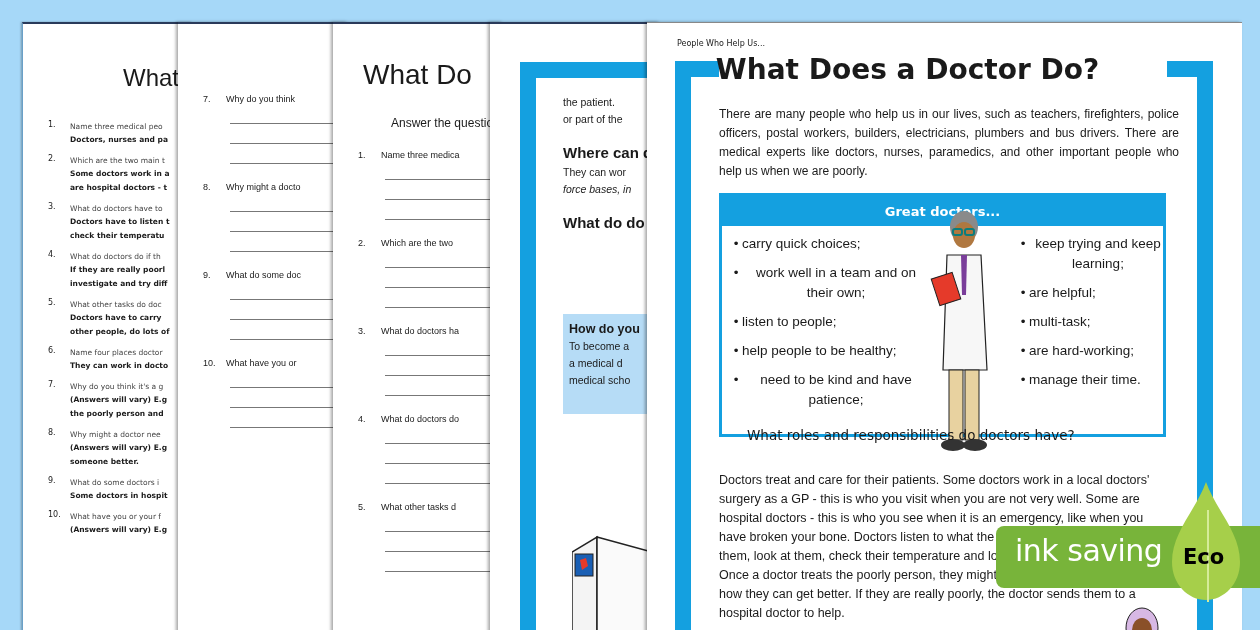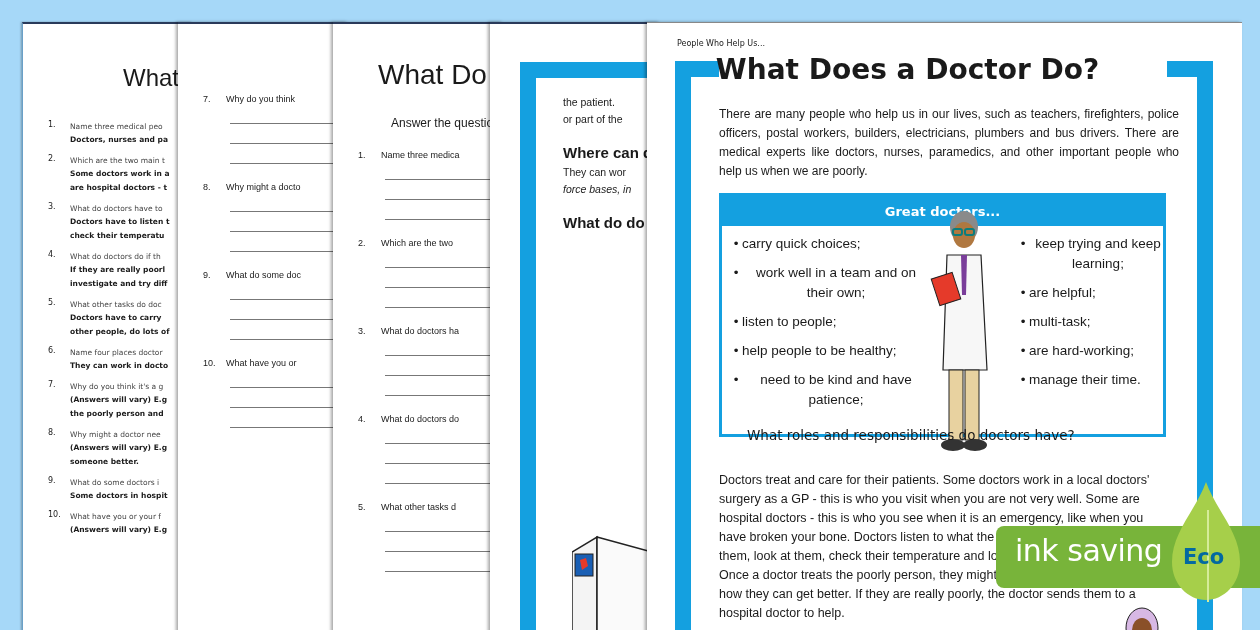--- a/index.html
+++ b/index.html
@@ -22,21 +22,21 @@
   .ans-body { flex: 1; overflow: hidden; white-space: nowrap; }
   .ans-q { font-size: 7.5px; color: #444; line-height: 13px; }
   .ans-a { font-size: 7.5px; font-weight: bold; line-height: 14px; }
 
   
   .q-list { position: absolute; left: 25px; width: 160px; }
   .q-item { margin-bottom: 18px; }
   .q-row { display: flex; white-space: nowrap; overflow: hidden; font-size: 9px; font-family: "Liberation Sans", sans-serif; }
   .q-row .n { width: 23px; flex-shrink: 0; }
   .line { height: 1px; background: #777; margin-left: 27px; margin-top: 19px; }
-  .p3 .title { position: absolute; left: 45px; top: 35px; font-size: 28px; font-family: "Liberation Sans", sans-serif; white-space: nowrap; }
+  .p3 .title { position: absolute; left: 30px; top: 35px; font-size: 28px; font-family: "Liberation Sans", sans-serif; white-space: nowrap; }
   .p3 .instr { position: absolute; left: 30px; top: 92px; font-size: 12px; white-space: nowrap; font-family: "Liberation Sans", sans-serif; margin-left: 28px; }
 
   
   .p4 .frame { position: absolute; left: 30px; top: 38px; width: 200px; height: 600px; border-left: 16px solid #14a0e0; border-top: 16px solid #14a0e0; }
   .p4 .txt { position: absolute; left: 73px; white-space: nowrap; font-size: 10.5px; line-height: 17px; font-family: "Liberation Sans", sans-serif; }
   .p4 .h { font-weight: bold; font-size: 15px; text-align: right; }
   .p4 .callout { position: absolute; left: 73px; top: 290px; width: 120px; height: 100px; background: #b6dcf6; padding: 7px 6px; white-space: nowrap; font-size: 10.5px; line-height: 17px; font-family: "Liberation Sans", sans-serif; }
   .p4 .cabinet { position: absolute; left: 82px; top: 508px; width: 80px; height: 120px; }
 
   
@@ -57,21 +57,21 @@
 
   .roles-h { position: absolute; left: 72px; top: 404px; font-size: 13.5px; font-weight: normal; white-space: nowrap; font-family: "DejaVu Sans", sans-serif; margin-left: 28px; }
   .roles-p { position: absolute; left: 72px; top: 448px; width: 445px; font-size: 12.5px; line-height: 19px; font-family: "Liberation Sans", sans-serif; }
 
   .hijab { position: absolute; left: 470px; top: 580px; width: 50px; height: 60px; }
 
   
   .eco-bar { position: absolute; left: 996px; top: 526px; width: 264px; height: 62px; background: #78b43a; border-radius: 8px 0 0 8px; }
   .eco-text { position: absolute; left: 1015px; top: 533px; font-size: 30px; color: #fff; font-family: "DejaVu Sans", sans-serif; letter-spacing: -0.5px; }
   .eco-drop { position: absolute; left: 1170px; top: 480px; width: 72px; height: 125px; }
-  .eco-label { position: absolute; left: 1183px; top: 545px; font-size: 21px; font-weight: bold; color: #0369a1; font-family: "DejaVu Sans", sans-serif; }
+  .eco-label { position: absolute; left: 1183px; top: 545px; font-size: 21px; font-weight: bold; color: #000000; font-family: "DejaVu Sans", sans-serif; }
 </style>
 </head>
 <body>
 
 <div class="page p1">
   <div class="title">What</div>
   <div class="ans-list" id="ans-list">
       <div class="ans-item">
         <div class="ans-num">1.</div>
         <div class="ans-body">
@@ -249,20 +249,26 @@
   <div class="txt" style="top:70px">
     <div>the patient.</div>
     <div>or part of the</div>
   </div>
   <div class="txt h" style="top:120px">Where can d</div>
   <div class="txt" style="top:140px">
     <div>They can wor</div>
     <div style="font-style:italic">force bases, in</div>
   </div>
   <div class="txt h" style="top:190px">What do do</div>
+  <div class="callout">
+    <div style="font-weight:bold;font-size:12.5px">How do you</div>
+    <div>To become a</div>
+    <div>a medical d</div>
+    <div>medical scho</div>
+  </div>
   <svg class="cabinet" viewBox="0 0 80 120">
     <polygon points="0,20 25,5 25,120 0,120" fill="#f4f4f4" stroke="#222" stroke-width="1.5"></polygon>
     <polygon points="25,5 80,20 80,120 25,120" fill="#fafafa" stroke="#222" stroke-width="1.5"></polygon>
     <rect x="3" y="22" width="18" height="22" fill="#1a5fb4" stroke="#222"></rect>
     <polygon points="8,28 14,26 16,34 10,38" fill="#e63a2a"></polygon>
   </svg>
 </div>
 
 <div class="page p5">
   <div class="header-small">People Who Help Us...</div>

